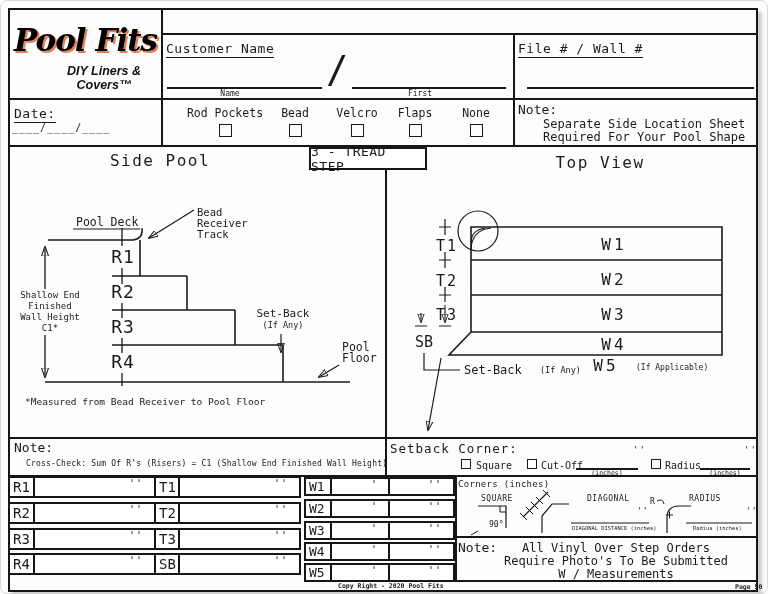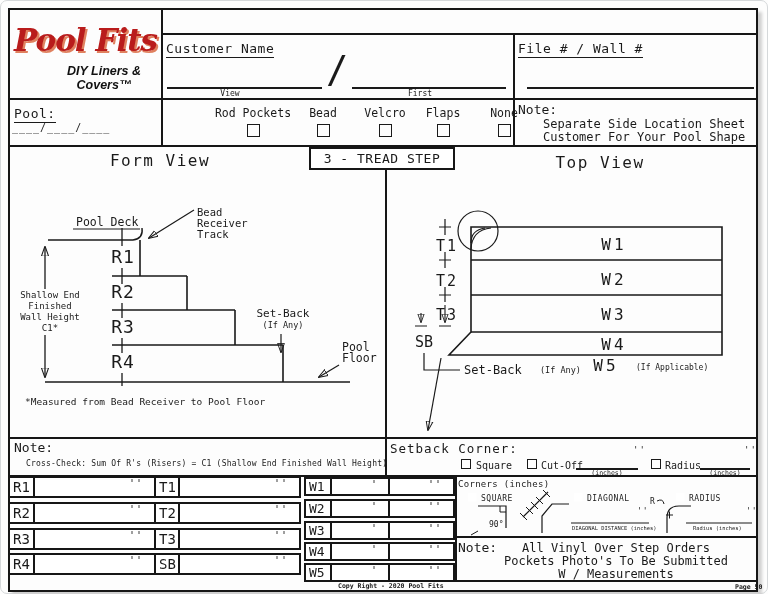--- a/index.html
+++ b/index.html
@@ -9,32 +9,32 @@
   .frame { position:absolute; inset:0; border:1px solid #d5d8da; border-radius:7px; }
   .outer { position:absolute; left:8px; top:8px; width:750px; height:584px;
            border:2.5px solid #161616; box-shadow:4px 4px 3px #cfcfcf; background:transparent; }
   .abs { position:absolute; }
   .hl { position:absolute; height:2px; background:#161616; }
   .vl { position:absolute; width:2px; background:#161616; }
   .wline { position:absolute; height:1.5px; background:#1a1a1a; }
   .head { font-size:13px; letter-spacing:0.5px; }
   .uline { border-bottom:1.5px solid #1a1a1a; padding-bottom:1px; }
   .cb-s { position:absolute; width:10px; height:10px; border:1.4px solid #1a1a1a; background:#fff; }
-  .opt { position:absolute; width:80px; text-align:center; font-size:11.5px;margin-left:28px; }
+  .opt { position:absolute; width:80px; text-align:center; font-size:11.5px; }
   .opt .bx { margin:4px auto 0 auto; position:relative; width:13px; height:13px; border:1.6px solid #1a1a1a; }
   .row { position:absolute; display:flex; border:2px solid #161616; background:#fff; }
   .row .lab { border-right:2px solid #161616; display:flex; align-items:center; padding-left:3px; }
   .row .val { flex:1; position:relative; }
   .row .val .mk { position:absolute; right:11px; top:0px; font-size:10px; letter-spacing:1px; }
   .row .ft { position:relative; border-right:2px solid #161616; }
   .row .ft .mk { position:absolute; right:11px; top:0px; font-size:10px; }
   svg text { font-family:"DejaVu Sans Mono", monospace; fill:#1a1a1a; }
   svg path, svg line, svg circle, svg polyline { fill:none; stroke:#1a1a1a; }
   .brand { font-family:"DejaVu Serif", serif; font-style:italic; font-weight:bold;
-           font-size:31px; color:#b91c1c; text-shadow:2px 1.5px 0 #e0815f; letter-spacing:-1px; }
+           font-size:31px; color:#000000; text-shadow:2px 1.5px 0 #e0815f; letter-spacing:-1px; }
   .tagline { font-family:"Liberation Sans", sans-serif; font-weight:bold; font-style:italic; font-size:12.5px; color:#111;margin-left:37px; }
 </style>
 </head>
 <body>
 
 <div class="page">
   <div class="frame"></div>
   <div class="outer"></div>
 
   <div class="hl" style="left:161px; top:33px; width:597px;"></div>
@@ -52,32 +52,32 @@
   <div class="abs" style="left:10px; top:10px; width:151px; height:88px; text-align:center;">
     <div class="brand" style="margin-top:12px;">Pool Fits</div>
     <div class="tagline" style="margin-top:6px;">DIY Liners &amp; Covers™</div>
   </div>
 
 
   <div class="abs" style="left:166px; top:38px;text-align:right;">
     <span class="head uline">Customer Name</span>
   </div>
   <div class="wline" style="left:167px; top:87px; width:155px;"></div>
-  <div class="abs" style="left:200px; top:89px; width:60px; text-align:center; font-size:8px;">View</div>
+  <div class="abs" style="left:200px; top:89px; width:60px; text-align:center; font-size:8px;">Name</div>
   <div class="abs" style="left:326px; top:51px; font-size:37px; line-height:38px;">/</div>
   <div class="wline" style="left:352px; top:87px; width:154px;"></div>
   <div class="abs" style="left:390px; top:89px; width:60px; text-align:center; font-size:8px;">First</div>
 
   <div class="abs" style="left:518px; top:38px;">
     <span class="head uline">File # / Wall #</span>
   </div>
   <div class="wline" style="left:527px; top:87px; width:227px;"></div>
 
   <div class="abs" style="left:14px; top:103px;">
-    <span class="head uline">Pool:</span>
+    <span class="head uline">Date:</span>
   </div>
   <div class="abs" style="left:12px; top:122px; font-size:10px; letter-spacing:1px;">____/____/____</div>
 
   <div class="opt" style="left:185px; top:106px;">
     <span>Rod Pockets</span>
     <div class="bx"></div>
   </div>
   <div class="opt" style="left:255px; top:106px;">
     <span>Bead</span>
     <div class="bx"></div>
@@ -90,25 +90,25 @@
     <span>Flaps</span>
     <div class="bx"></div>
   </div>
   <div class="opt" style="left:436px; top:106px;">
     <span>None</span>
     <div class="bx"></div>
   </div>
 
   <div class="abs" style="left:518px; top:102px; font-size:13px;">Note:</div>
   <div class="abs" style="left:543px; top:117px; font-size:12px;">Separate Side Location Sheet</div>
-  <div class="abs" style="left:543px; top:130px; font-size:12px;">Customer For Your Pool Shape</div>
-
-  <div class="abs" style="left:60px; top:151px; width:200px; text-align:center; font-size:16px; letter-spacing:1.5px;">Form View</div>
+  <div class="abs" style="left:543px; top:130px; font-size:12px;">Required For Your Pool Shape</div>
+
+  <div class="abs" style="left:60px; top:151px; width:200px; text-align:center; font-size:16px; letter-spacing:1.5px;">Side Pool</div>
   <div class="abs" style="left:500px; top:153px; width:200px; text-align:center; font-size:16px; letter-spacing:1.5px;">Top View</div>
-  <div class="abs" style="left:309px; top:147px; width:146px; height:23px; border:2px solid #161616; background:#fff;
+  <div class="abs" style="left:309px; top:147px; width:118px; height:23px; border:2px solid #161616; background:#fff;
        display:flex; align-items:center; justify-content:center; font-size:13px; letter-spacing:0.5px;">3 - TREAD STEP</div>
 
   <svg class="abs" style="left:8px; top:168px;" width="377" height="269" viewBox="8 168 377 269">
     <defs>
       <marker id="arwA" viewBox="0 0 10 10" refX="9" refY="5" markerWidth="8" markerHeight="8" orient="auto-start-reverse">
         <path d="M0,1.5 L10,5 L0,8.5 z" fill="#1a1a1a" stroke="none"></path>
       </marker>
     </defs>
     <text x="76" y="226" font-size="11.5">Pool Deck</text>
     <path d="M73,229 H140" stroke-width="1.2"></path>
@@ -306,18 +306,18 @@
     <path d="M666,515 H673 M669.5,511.5 V518.5" stroke-width="1"></path>
     <rect x="676" y="493" width="8.5" height="8.5" stroke-width="1.2" fill="#fff"></rect>
     <text x="689" y="501" font-size="8" letter-spacing="0.5">RADIUS</text>
     <text x="746" y="514" font-size="8" letter-spacing="1">''</text>
     <path d="M686,523 H752" stroke-width="1.2"></path>
     <text x="693" y="530" font-size="5.4">Radius (inches)</text>
   </svg>
 
   <div class="abs" style="left:458px; top:540px; font-size:13px;">Note:</div>
   <div class="abs" style="left:500px; top:541px; width:232px; text-align:center; font-size:12px;">All Vinyl Over Step Orders</div>
-  <div class="abs" style="left:496px; top:554px; width:240px; text-align:center; font-size:12px;">Pockets Photo's To Be Submitted</div>
+  <div class="abs" style="left:496px; top:554px; width:240px; text-align:center; font-size:12px;">Require Photo's To Be Submitted</div>
   <div class="abs" style="left:500px; top:567px; width:232px; text-align:center; font-size:12px;">W / Measurements</div>
 
   <div class="abs" style="left:338px; top:582px; font-size:6.5px; font-weight:bold;">Copy Right - 2020 Pool Fits</div>
   <div class="abs" style="left:735px; top:583px; font-size:6.5px; font-weight:bold;">Page 50</div>
 </div>
 
 </body></html>

